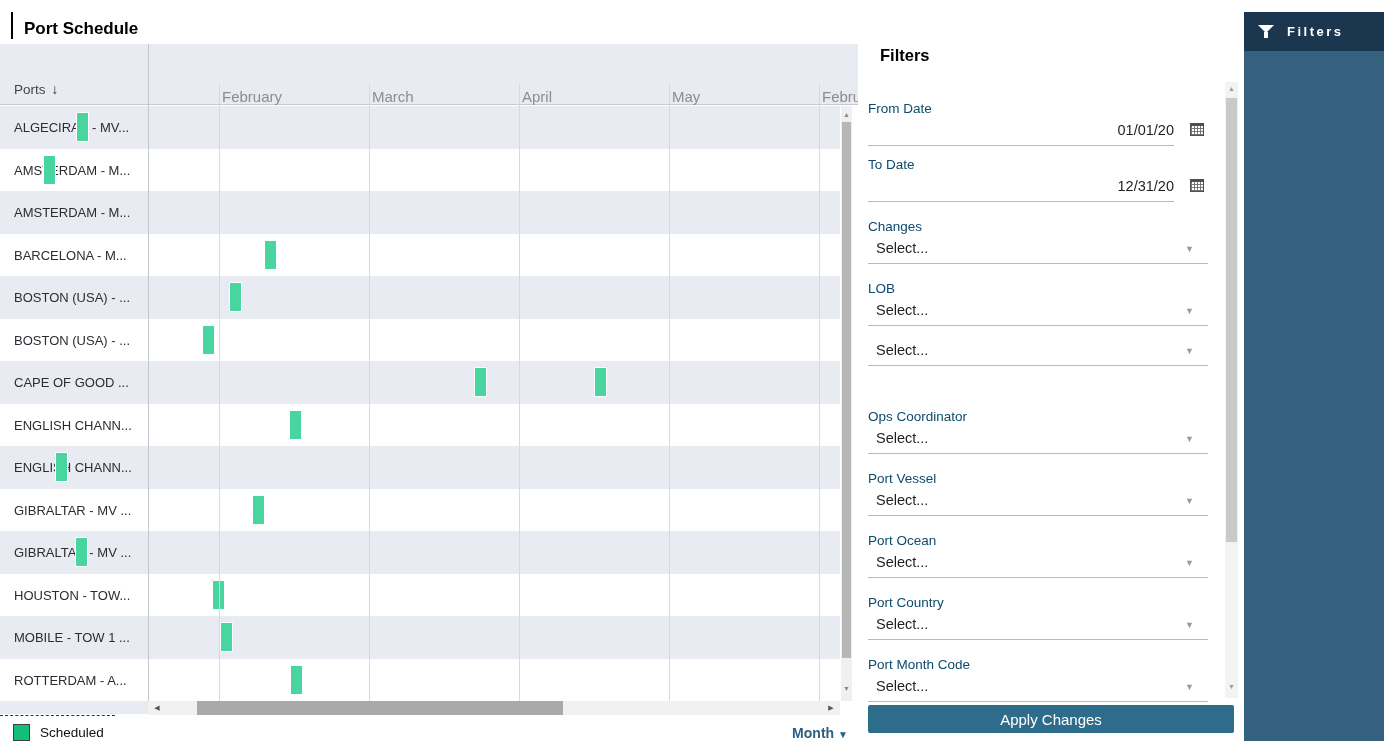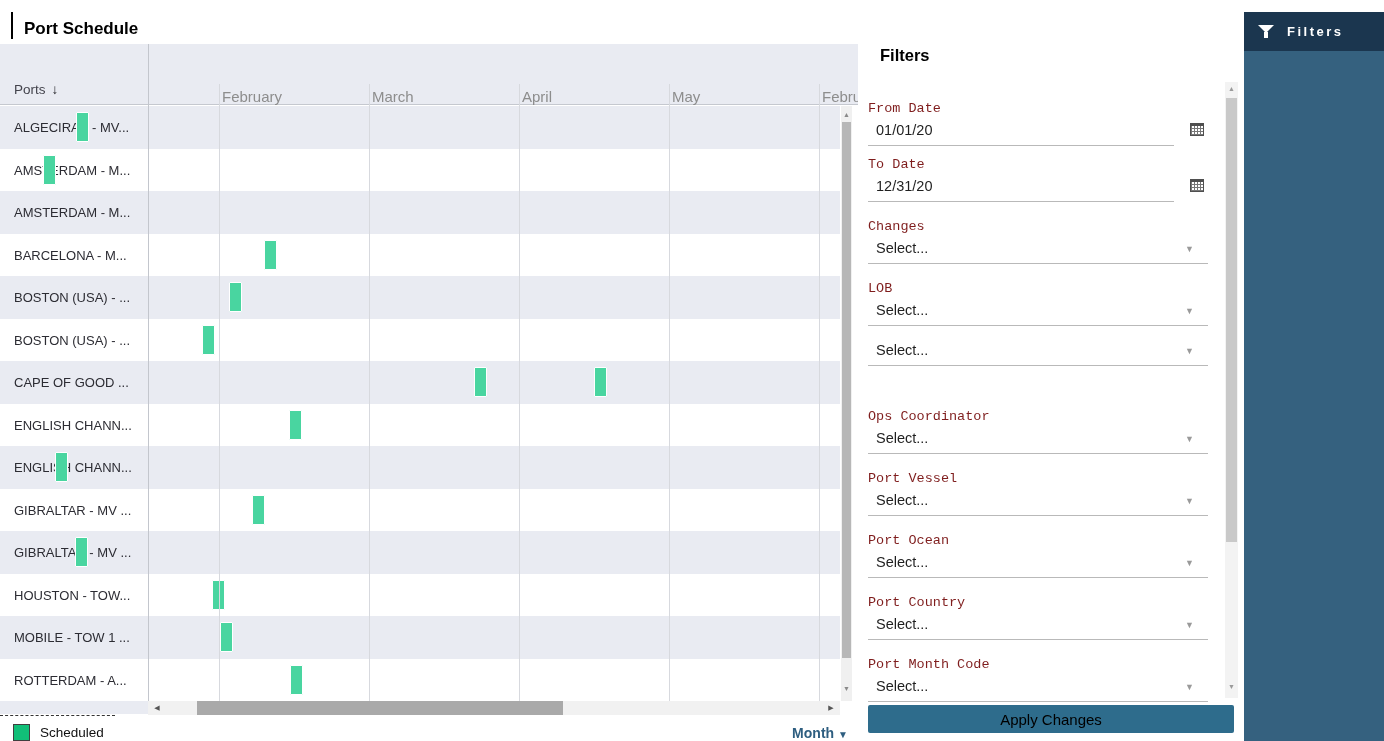--- a/index.html
+++ b/index.html
@@ -57,43 +57,43 @@
             color:#2e5e80;font-size:14px;font-weight:bold;cursor:pointer;}
   .interval .caret-glyph{font-size:10px;margin-left:4px;}
 
   
   .filters-panel{position:absolute;left:858px;top:0;width:386px;height:741px;background:#fff;}
   .filters-heading{position:absolute;left:22px;top:34px;font-size:16.5px;font-weight:bold;color:#000;}
   .fields{position:absolute;left:10px;top:88px;width:345px;}
   .field{position:relative;}
   .field.date{height:56px;}
   .field.select{height:62px;}
-  .field-label{font-size:13.5px;color:#7f1d1d;padding-top:1px;font-family:Liberation Mono, monospace;}
+  .field-label{font-size:13.5px;color:#0c4a6e;padding-top:1px;}
   .field.select .field-label{padding-top:7px;}
   .value-row{position:relative;margin-top:4px;border-bottom:1px solid #b9b9b9;
              padding:2px 0 7px 8px;font-size:14.5px;color:#1f1f1f;}
-  .field.date .value-row{width:306px;box-sizing:border-box;}
+  .field.date .value-row{width:306px;box-sizing:border-box;text-align:right;}
   .field.select .value-row{width:340px;box-sizing:border-box;}
   .cal-icon{position:absolute;left:322px;top:3px;width:14px;height:14px;cursor:pointer;}
   .cal-top{height:3px;background:#4f4f4f;}
   .cal-grid{height:9px;border:1px solid #4f4f4f;border-top:none;
             background-image:repeating-linear-gradient(0deg,#777 0 1px,transparent 1px 3px),
                              repeating-linear-gradient(90deg,#777 0 1px,transparent 1px 3px);}
   .caret{position:absolute;right:14px;bottom:9px;font-size:9px;color:#9a9a9a;cursor:pointer;}
 
   
   .psb{position:absolute;left:367px;top:70px;width:13px;height:616px;background:#f3f3f3;}
   .psb .arr{position:absolute;left:0;width:13px;height:14px;font-size:7px;color:#9a9a9a;
             text-align:center;line-height:14px;}
   .psb .arr.up{top:0;}
   .psb .arr.down{top:598px;}
   .psb .thumb{position:absolute;left:1px;top:16px;width:11px;height:444px;background:#c9c9c9;}
 
   .apply-btn{position:absolute;left:10px;top:693px;width:366px;height:28px;background:#2e6c8c;
-             color:#000000;font-size:15px;font-family:"Liberation Sans",sans-serif;
+             color:#ffffff;font-size:15px;font-family:"Liberation Sans",sans-serif;
              border:none;border-radius:2px;cursor:pointer;}
 
   
   .sidebar{position:absolute;left:1244px;top:0;width:140px;height:741px;background:#35617f;}
   .sidebar-top{height:39px;background:#1b364f;display:flex;align-items:center;
                padding-left:14px;box-sizing:border-box;cursor:pointer;}
   .funnel{width:16px;}
   .funnel-tri{width:0;height:0;border-left:8px solid transparent;border-right:8px solid transparent;
               border-top:8px solid #fff;}
   .funnel-stem{width:4px;height:6px;background:#fff;margin:-1px auto 0 auto;}

